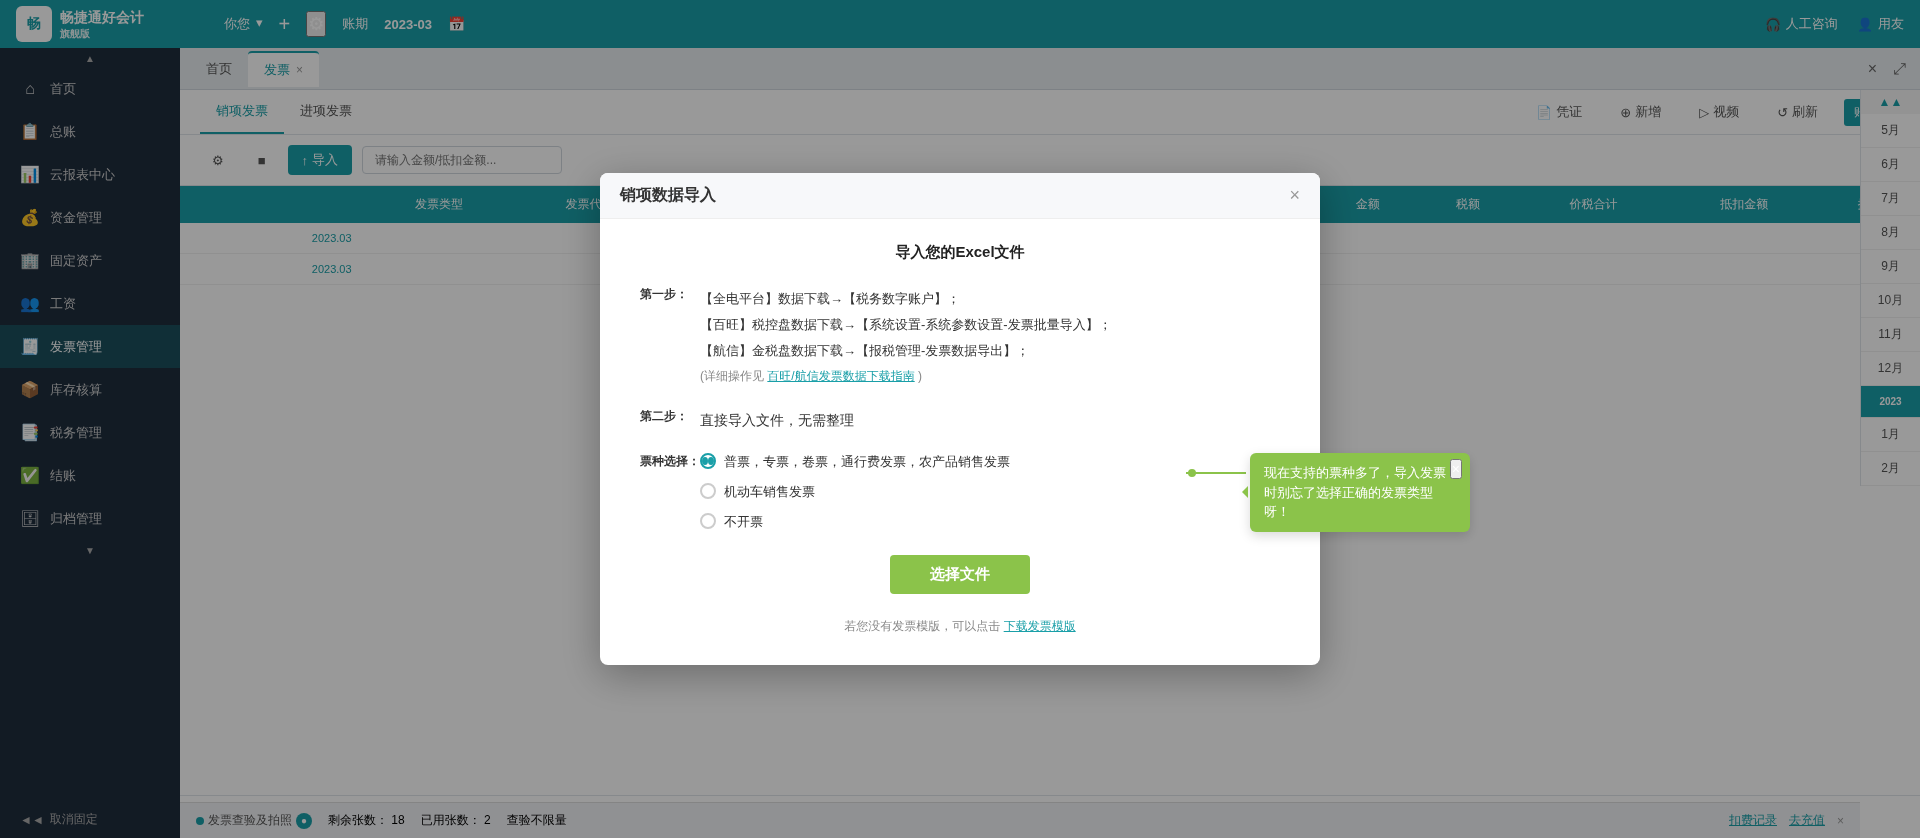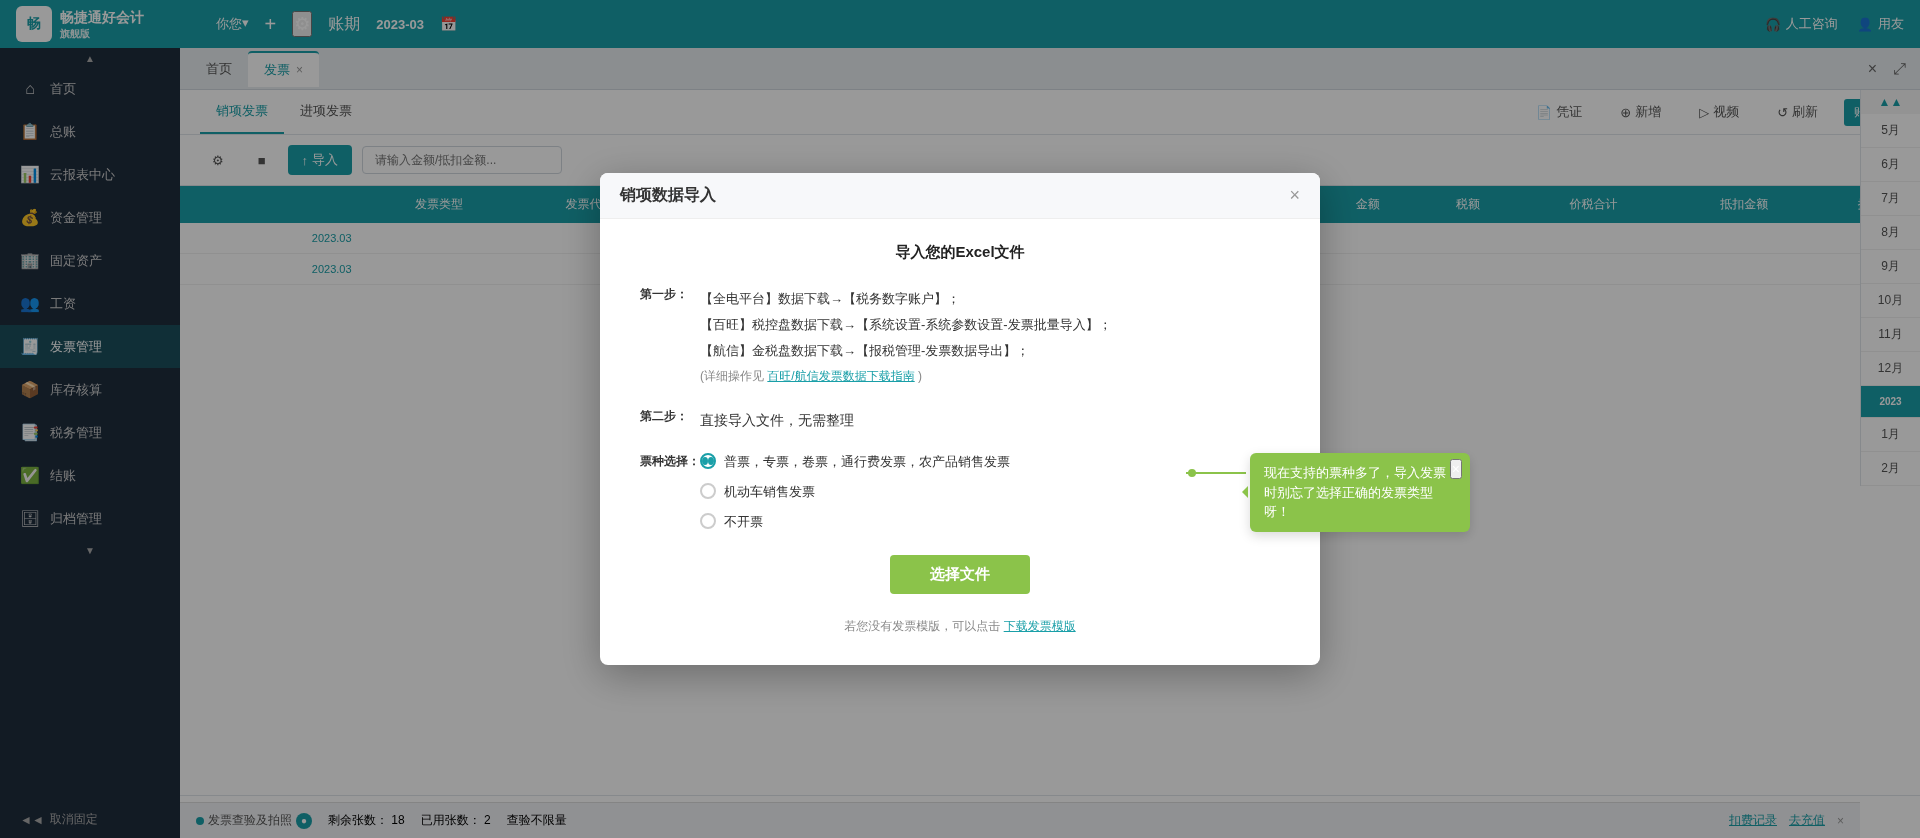--- a/index.html
+++ b/index.html
@@ -17,21 +17,21 @@
     }
     .logo-icon {
       width: 36px; height: 36px; background: white; border-radius: 6px;
       display: flex; align-items: center; justify-content: center;
       color: #1a9fa8; font-weight: bold; font-size: 14px;
     }
     .logo-text { display: flex; flex-direction: column; font-size: 12px; line-height: 1.3; }
     .logo-title { font-size: 14px; font-weight: bold; }
     .logo-sub { font-size: 10px; opacity: 0.9; }
     .top-bar-center { flex: 1; display: flex; align-items: center; gap: 16px; color: white; padding-left: 20px; }
-    .company-selector { display: flex; align-items: flex-start; gap: 0; cursor: pointer; }
+    .company-selector { display: flex; align-items: flex-start; gap: 6px; cursor: pointer; margin-left: 8px; }
     .add-btn { font-size: 20px; color: white; cursor: pointer; background: none; border: none; }
     .settings-btn { font-size: 18px; color: white; cursor: pointer; }
     .top-bar-right { display: flex; align-items: center; gap: 20px; color: white; }
     .support-btn { display: flex; align-items: center; gap: 4px; color: white; cursor: pointer; font-size: 13px; }
     .user-btn { display: flex; align-items: center; gap: 4px; color: white; cursor: pointer; font-size: 13px; }
 
     
     .sidebar {
       position: fixed; left: 0; top: 48px; bottom: 0; width: 180px;
       background: #1e2d3d; color: white; display: flex; flex-direction: column;
@@ -216,21 +216,21 @@
       <span class="logo-sub">旗舰版</span>
     </div>
   </div>
   <div class="top-bar-center">
     <div class="company-selector">
       <span>你您</span>
       <span>▾</span>
     </div>
     <button class="add-btn">+</button>
     <button class="settings-btn">⚙</button>
-    <span style="font-size:16px; color:white;">账期</span>
+    <span style="font-size:13px; color:white;">账期</span>
     <span style="font-size:13px; font-weight:bold; color:white;">2023-03</span>
     <span style="cursor:pointer; color:white; font-size:14px;">📅</span>
   </div>
   <div class="top-bar-right">
     <div class="support-btn">
       <span>🎧</span>
       <span>人工咨询</span>
     </div>
     <div class="user-btn">
       <span>👤</span>

